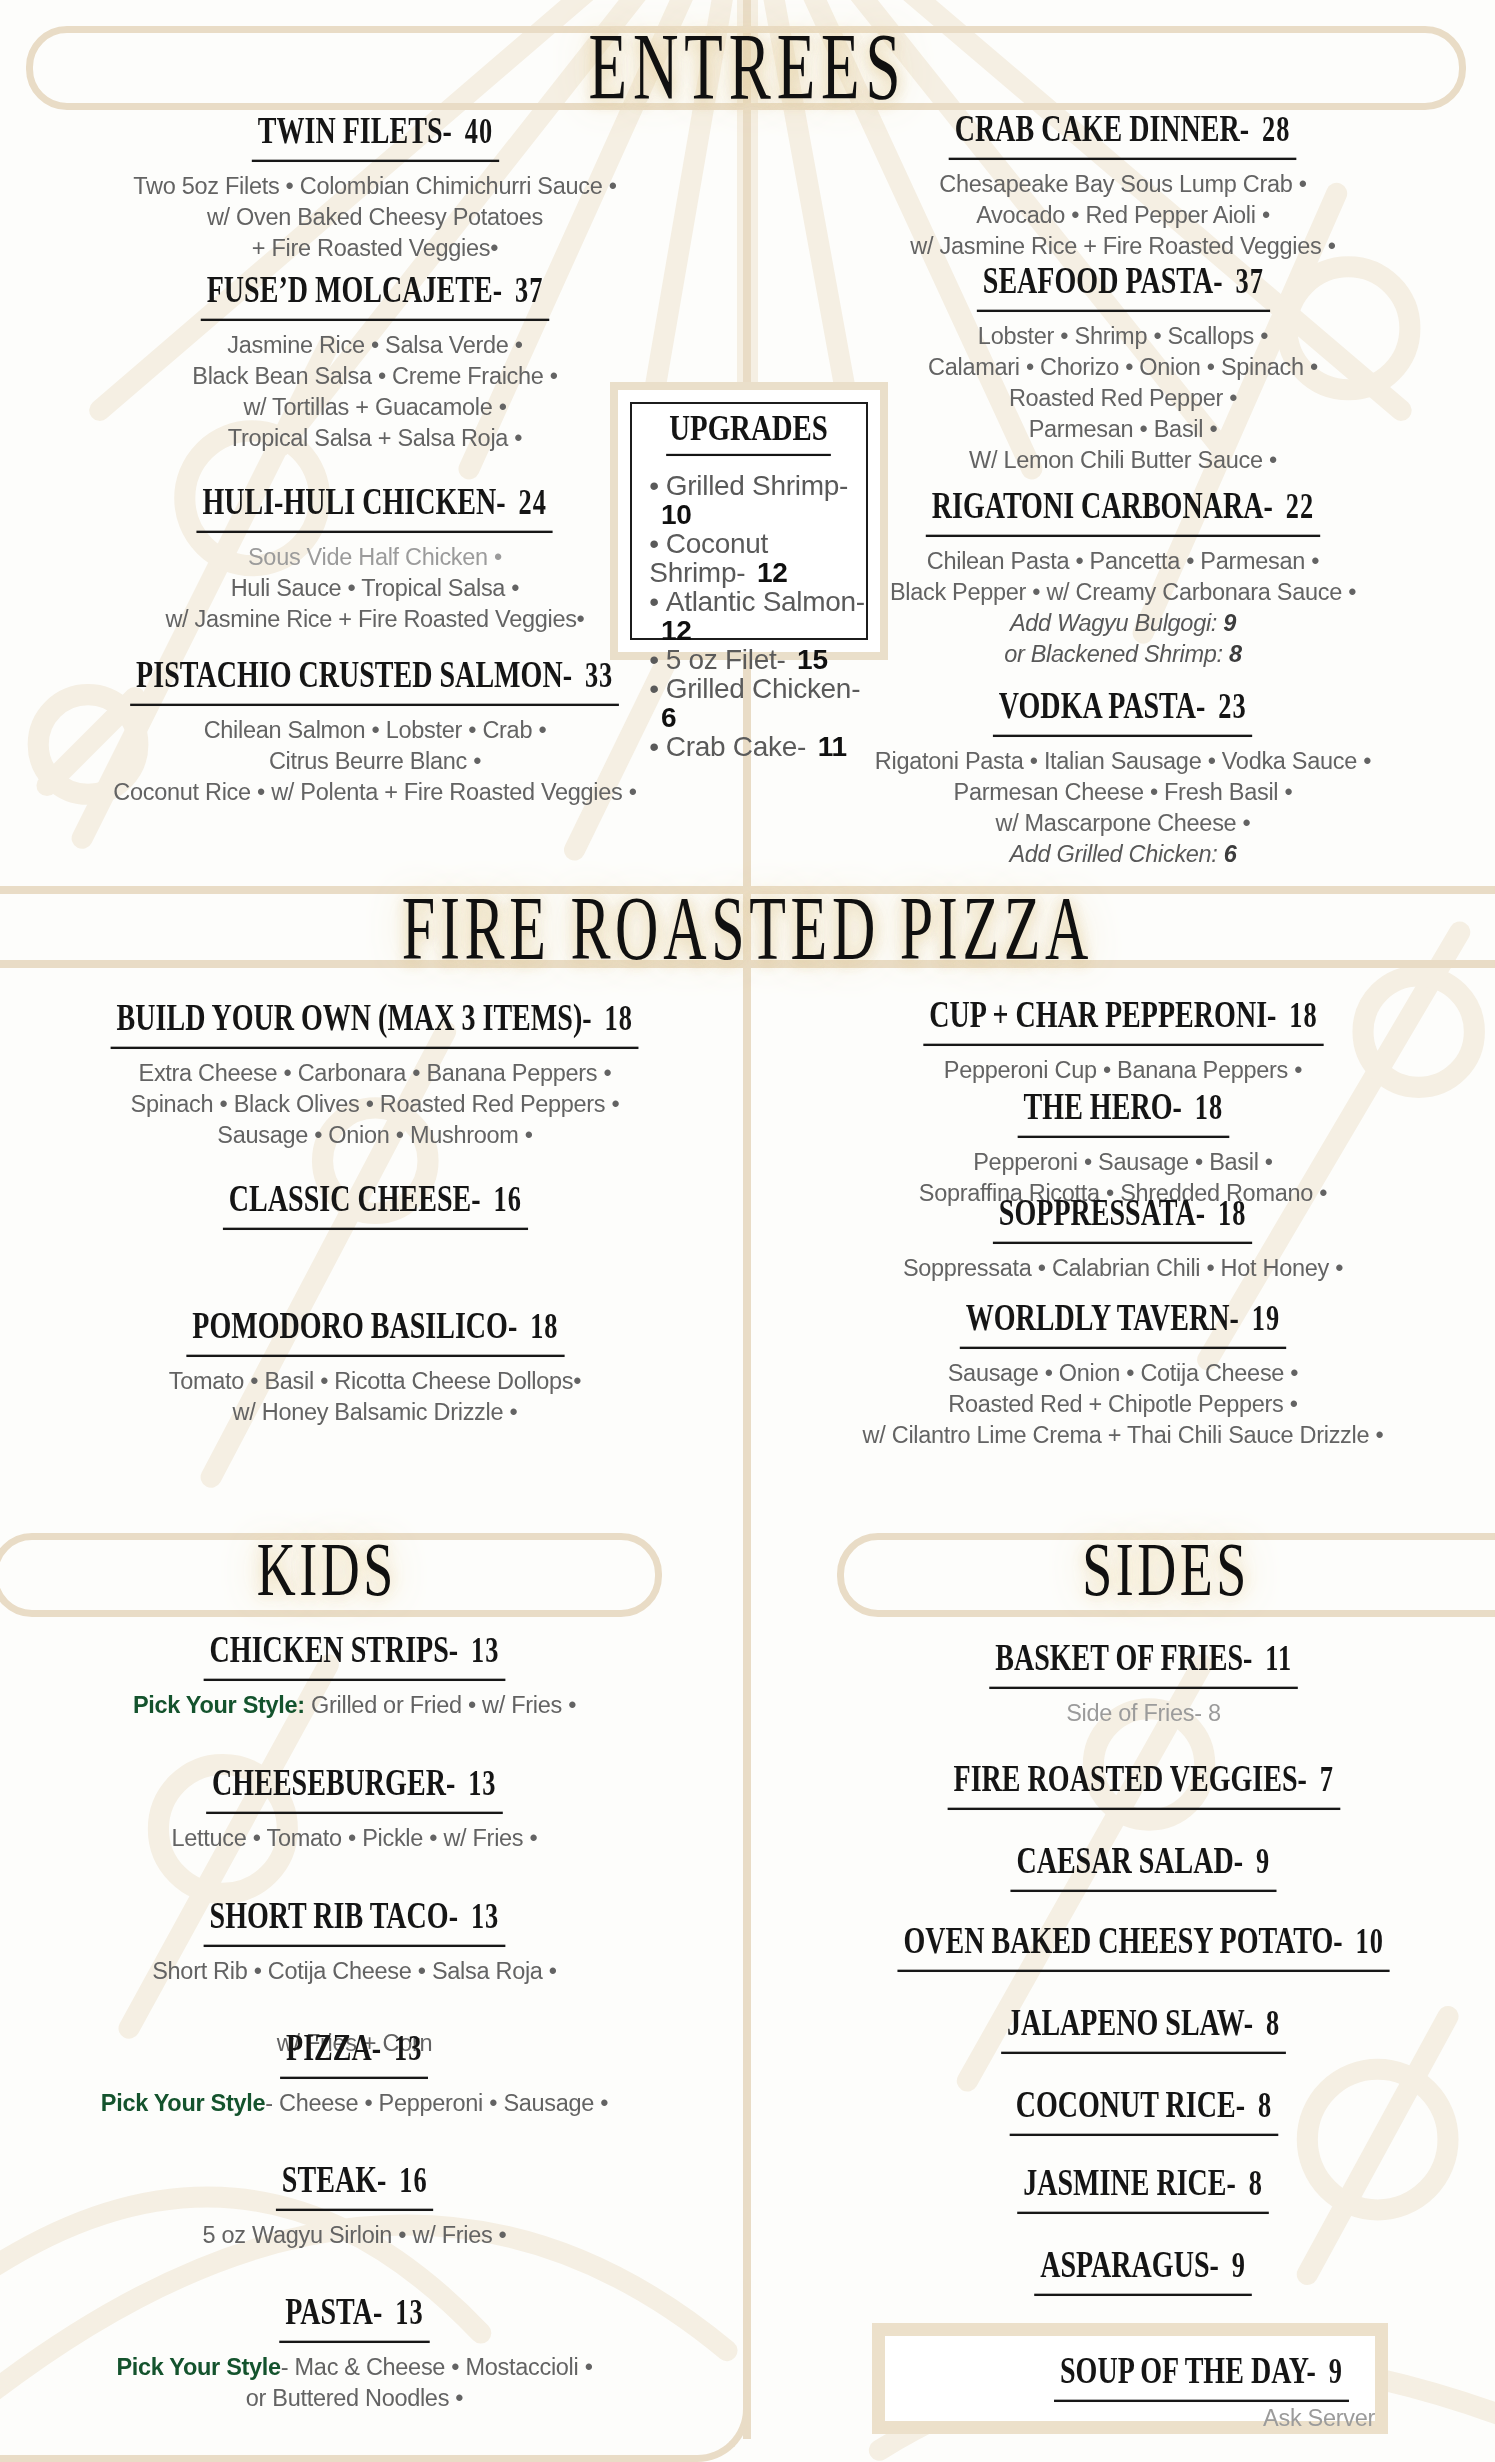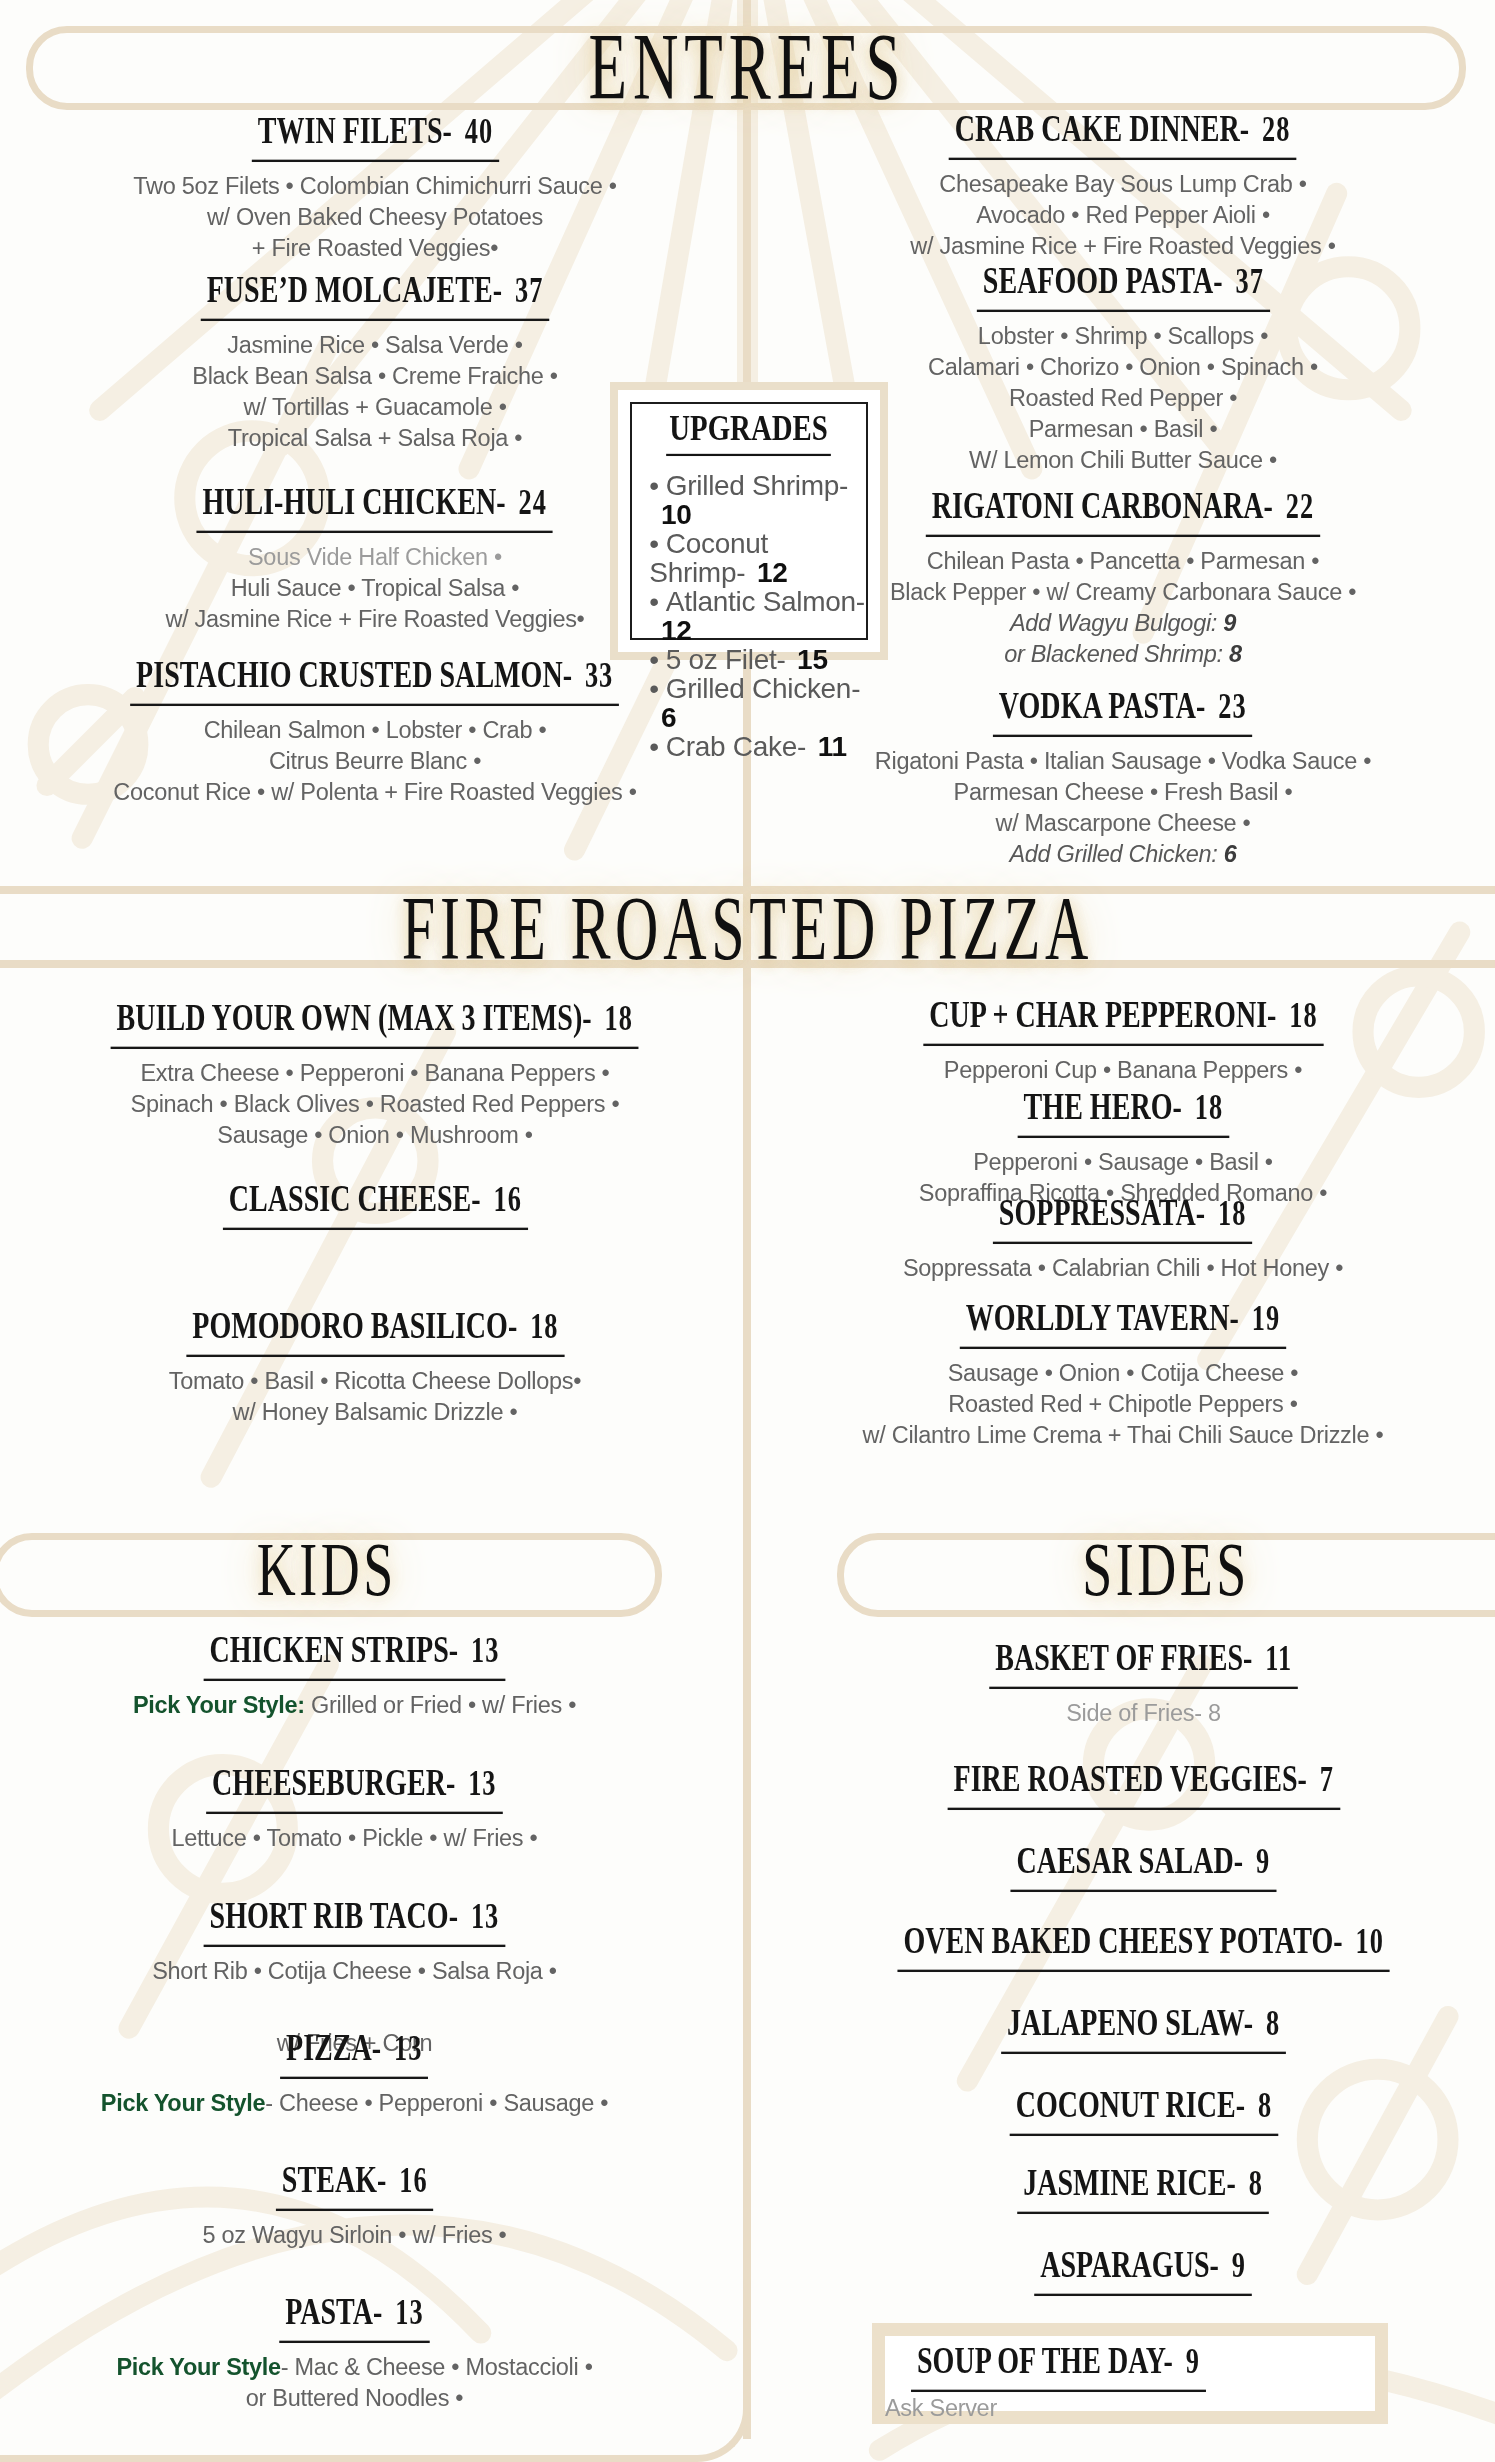--- a/index.html
+++ b/index.html
@@ -56,21 +56,21 @@
   #upgrades-title{display:inline-block;margin-top:8.2px;font-family:"Liberation Serif",serif;font-weight:700;
       font-size:32px;color:#141414;border-bottom:2.3px solid #141414;padding:0 3.5px 4.7px;
       transform:scale(.9,1.1);transform-origin:center bottom;}
   #upgrades-list{margin:15.2px 0 0 17.6px;text-align:left;}
   .up-row{font-family:"Liberation Sans",sans-serif;font-size:28px;line-height:29px;color:#5a5a5a;letter-spacing:-0.3px;}
   .up-row .bullet{margin-right:7px;color:#5a5a5a;}
   .up-row .up-price{font-weight:700;color:#101010;margin-left:11.7px;}
 
   
   #soup-box{position:absolute;left:872px;top:2323px;width:490px;height:64px;background:#fff;
-      border:13px solid #ece0ca;text-align:left;padding-top:11px;}
+      border:13px solid #ece0ca;text-align:right;padding-top:21px;}
   #soup-box .item-title{border-bottom-width:2.9px;}
   #soup-box .desc-line{margin-top:1.2px;}
 </style>
 </head>
 <body>
 
 <div id="page">
 
   <svg class="bg" width="1495" height="2462" viewBox="0 0 2550 4200">
     <g stroke="#f5efe3" stroke-width="36" fill="none" stroke-linecap="round">
@@ -175,21 +175,21 @@
           <div class="desc-line italic">Add Wagyu Bulgogi: <span class="e">9</span></div>
           <div class="desc-line italic">or  Blackened Shrimp: <span class="e">8</span></div>
         </div></div>
       <div class="item" style="left: 789px; width: 668px; top: 692px;"><div class="item-title"><span>VODKA PASTA-</span><span class="t-price">23</span></div><div class="desc">
           <div class="desc-line">Rigatoni Pasta • Italian Sausage • Vodka Sauce •</div>
           <div class="desc-line">Parmesan Cheese • Fresh Basil •</div>
           <div class="desc-line">w/  Mascarpone Cheese •</div>
           <div class="desc-line italic">Add Grilled Chicken: <span class="e">6</span></div>
         </div></div>
       <div class="item" style="left: 41px; width: 668px; top: 1004px;"><div class="item-title"><span>BUILD YOUR OWN (MAX 3 ITEMS)-</span><span class="t-price">18</span></div><div class="desc">
-          <div class="desc-line">Extra Cheese • Pepperoni • Banana Peppers •</div>
+          <div class="desc-line">Extra Cheese • Carbonara • Banana Peppers •</div>
           <div class="desc-line">Spinach • Black Olives • Roasted Red Peppers •</div>
           <div class="desc-line">Sausage • Onion • Mushroom •</div>
         </div></div>
       <div class="item" style="left: 41px; width: 668px; top: 1185px;"><div class="item-title"><span>CLASSIC CHEESE-</span><span class="t-price">16</span></div></div>
       <div class="item" style="left: 41px; width: 668px; top: 1312px;"><div class="item-title"><span>POMODORO BASILICO-</span><span class="t-price">18</span></div><div class="desc">
           <div class="desc-line">Tomato • Basil • Ricotta Cheese Dollops•</div>
           <div class="desc-line">w/ Honey Balsamic Drizzle •</div>
         </div></div>
       <div class="item" style="left: 789px; width: 668px; top: 1001px;"><div class="item-title"><span>CUP + CHAR PEPPERONI-</span><span class="t-price">18</span></div><div class="desc">
           <div class="desc-line">Pepperoni Cup • Banana Peppers •</div>

